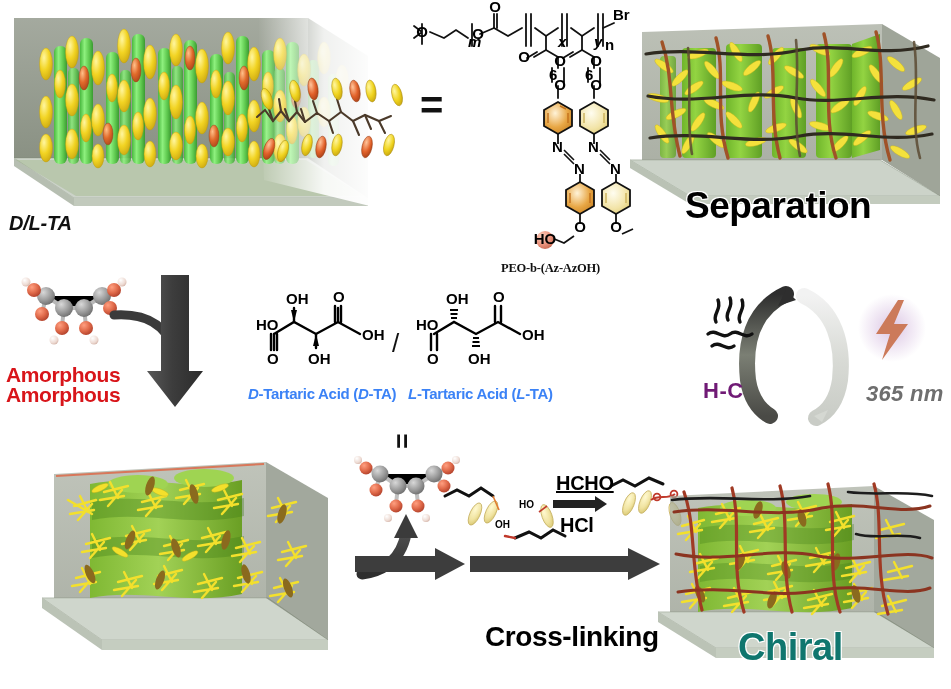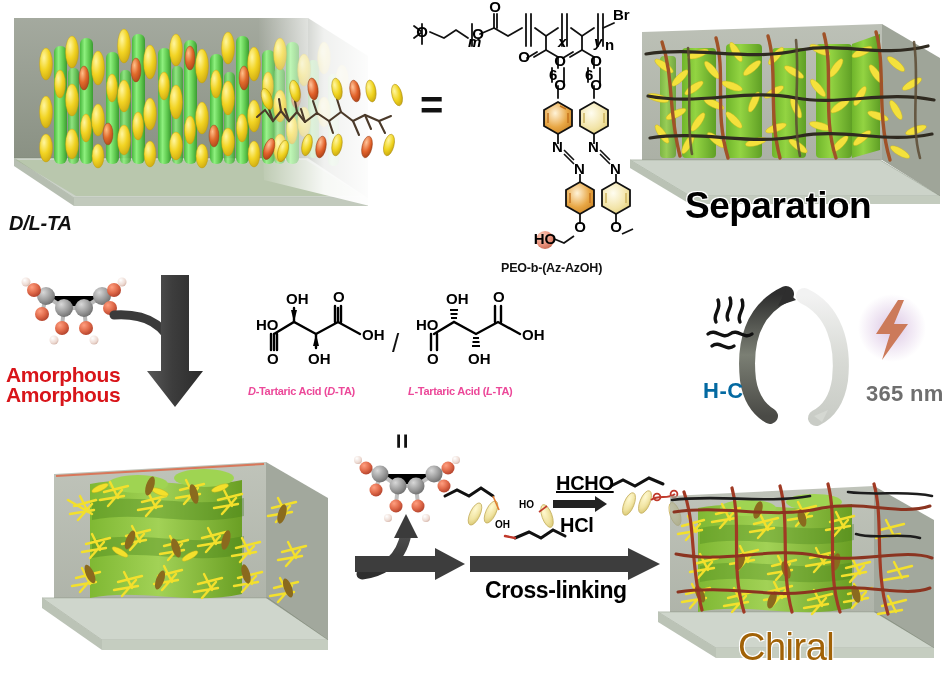--- a/index.html
+++ b/index.html
@@ -4,29 +4,29 @@
 <title>Scheme</title>
 <style>
   html,body{margin:0;padding:0;background:#fff;}
   body{width:951px;height:689px;position:relative;overflow:hidden;
        font-family:"Liberation Sans",sans-serif;}
   .abs{position:absolute;}
 
   
   .lbl-amorphous{font-size:37px;font-weight:bold;color:#000;letter-spacing:-.5px;
       text-shadow:1px 1px 0 #fff,-1px -1px 0 #fff,1px -1px 0 #fff,-1px 1px 0 #fff;}
-  .lbl-chiral{font-size:38px;font-weight:normal;color:#a16207;letter-spacing:-.5px;
+  .lbl-chiral{font-size:38px;font-weight:bold;color:#0f766e;letter-spacing:-.5px;
       text-shadow:1px 1px 0 #fff,-1px -1px 0 #fff,1px -1px 0 #fff,-1px 1px 0 #fff;}
   .lbl-dlta{font-size:20px;font-weight:bold;font-style:italic;color:#111;letter-spacing:-.2px;}
   .lbl-micro{font-size:21px;font-weight:bold;color:#d8151a;line-height:20px;letter-spacing:-.4px;}
-  .lbl-cross{font-size:23px;font-weight:bold;color:#000;letter-spacing:-.4px;}
-  .lbl-hc{font-size:22px;font-weight:bold;color:#0369a1;letter-spacing:.5px;}
-  .lbl-365{font-size:22px;font-weight:bold;color:#6e6e6e;letter-spacing:.3px;}
+  .lbl-cross{font-size:28px;font-weight:bold;color:#000;letter-spacing:-.4px;margin-top:44px;}
+  .lbl-hc{font-size:22px;font-weight:bold;color:#701a75;letter-spacing:.5px;}
+  .lbl-365{font-size:22px;font-weight:bold;color:#6e6e6e;letter-spacing:.3px;font-style:italic;}
   .lbl-peo{font-size:12.5px;font-weight:bold;color:#111;letter-spacing:-.2px;}
-  .lbl-ta{font-size:11px;font-weight:bold;color:#ec4899;letter-spacing:-.3px;}
+  .lbl-ta{font-size:15px;font-weight:bold;color:#3b82f6;letter-spacing:-.3px;}
   .lbl-reag{font-size:20px;font-weight:bold;color:#000;letter-spacing:-.3px;}
   .eqbig{font-size:40px;font-weight:bold;color:#111;line-height:1;}
   .eqsmall{font-size:26px;font-weight:bold;color:#111;line-height:1;}
   .slash{font-size:26px;color:#111;}
 
   
   .chem{font-size:15px;font-weight:bold;color:#000;font-family:"Liberation Sans",sans-serif;}
   .chem-red{font-size:10px;font-weight:bold;color:#c0392b;}
 
   svg{display:block;overflow:visible;}
@@ -308,21 +308,21 @@
       <path d="M216,172 L216,180" stroke="#111" stroke-width="1.8" fill="none"></path>
       <polygon points="216,180 230,188 230,204 216,212 202,204 202,188" fill="url(#ringPale)" stroke="#111" stroke-width="1.8"></polygon>
       <path d="M206,191 L206,201 M226,191 L226,201" stroke="#cbb15a" stroke-width="1.4" fill="none"></path>
       <path d="M216,212 L216,222" stroke="#111" stroke-width="1.8" fill="none"></path>
       <text class="chem" x="216" y="230" text-anchor="middle">O</text>
       <path d="M222,232 L233,227" stroke="#111" stroke-width="1.8" fill="none"></path>
     </g>
   </svg>
 </div>
 
-<div class="abs lbl-peo" style="left:501px;top:261px;">PEO-b-(Az-AzOH)</div>
+<div class="abs lbl-peo" style="left:501px;top:261px;font-family:Liberation Serif, serif;">PEO-b-(Az-AzOH)</div>
 
 <div class="abs" style="left:628px;top:18px;width:320px;height:200px;">
   <svg width="320" height="200" viewBox="0 0 320 200">
     <defs>
       <linearGradient id="amTop" x1="0" y1="0" x2="0" y2="1">
         <stop offset="0" stop-color="#a2a89a"></stop>
           <stop offset="1" stop-color="#8b9283"></stop>
       </linearGradient>
       <linearGradient id="amGreen" x1="0" y1="0" x2="1" y2="0">
         <stop offset="0" stop-color="#6fb52b"></stop>

